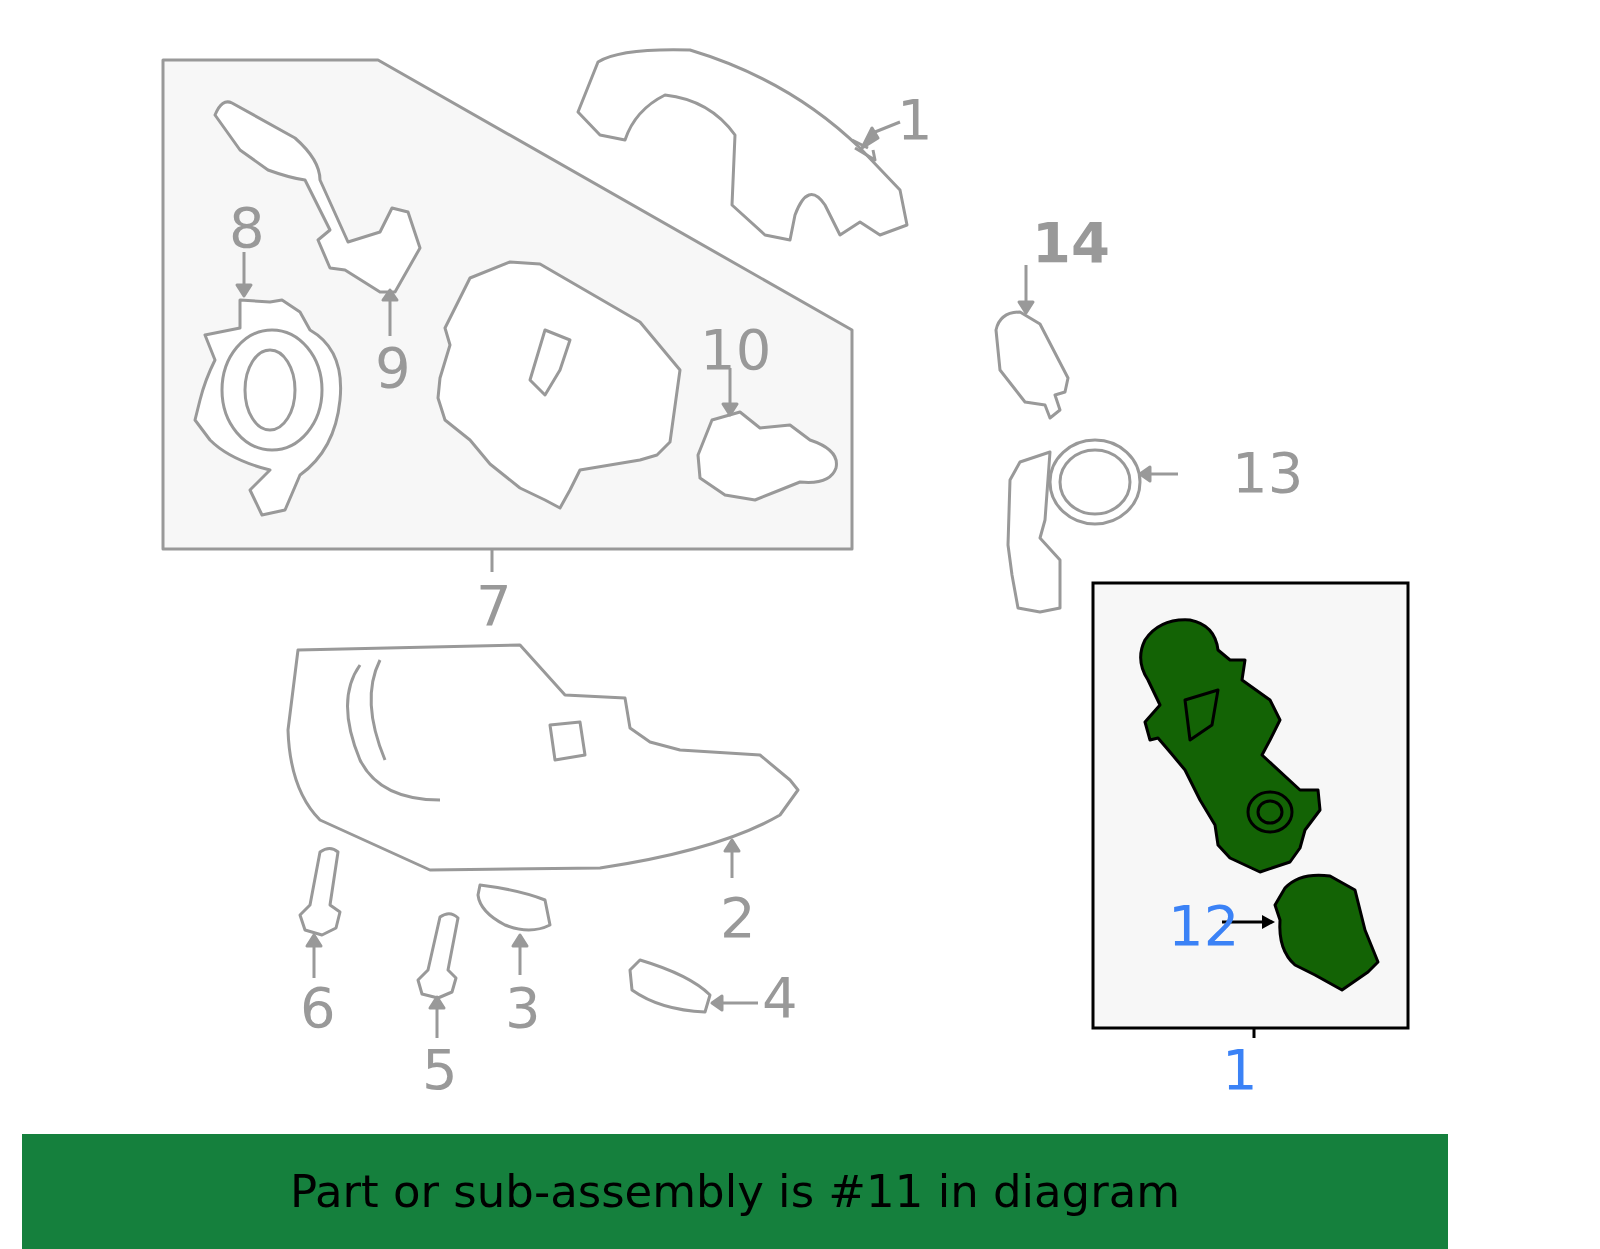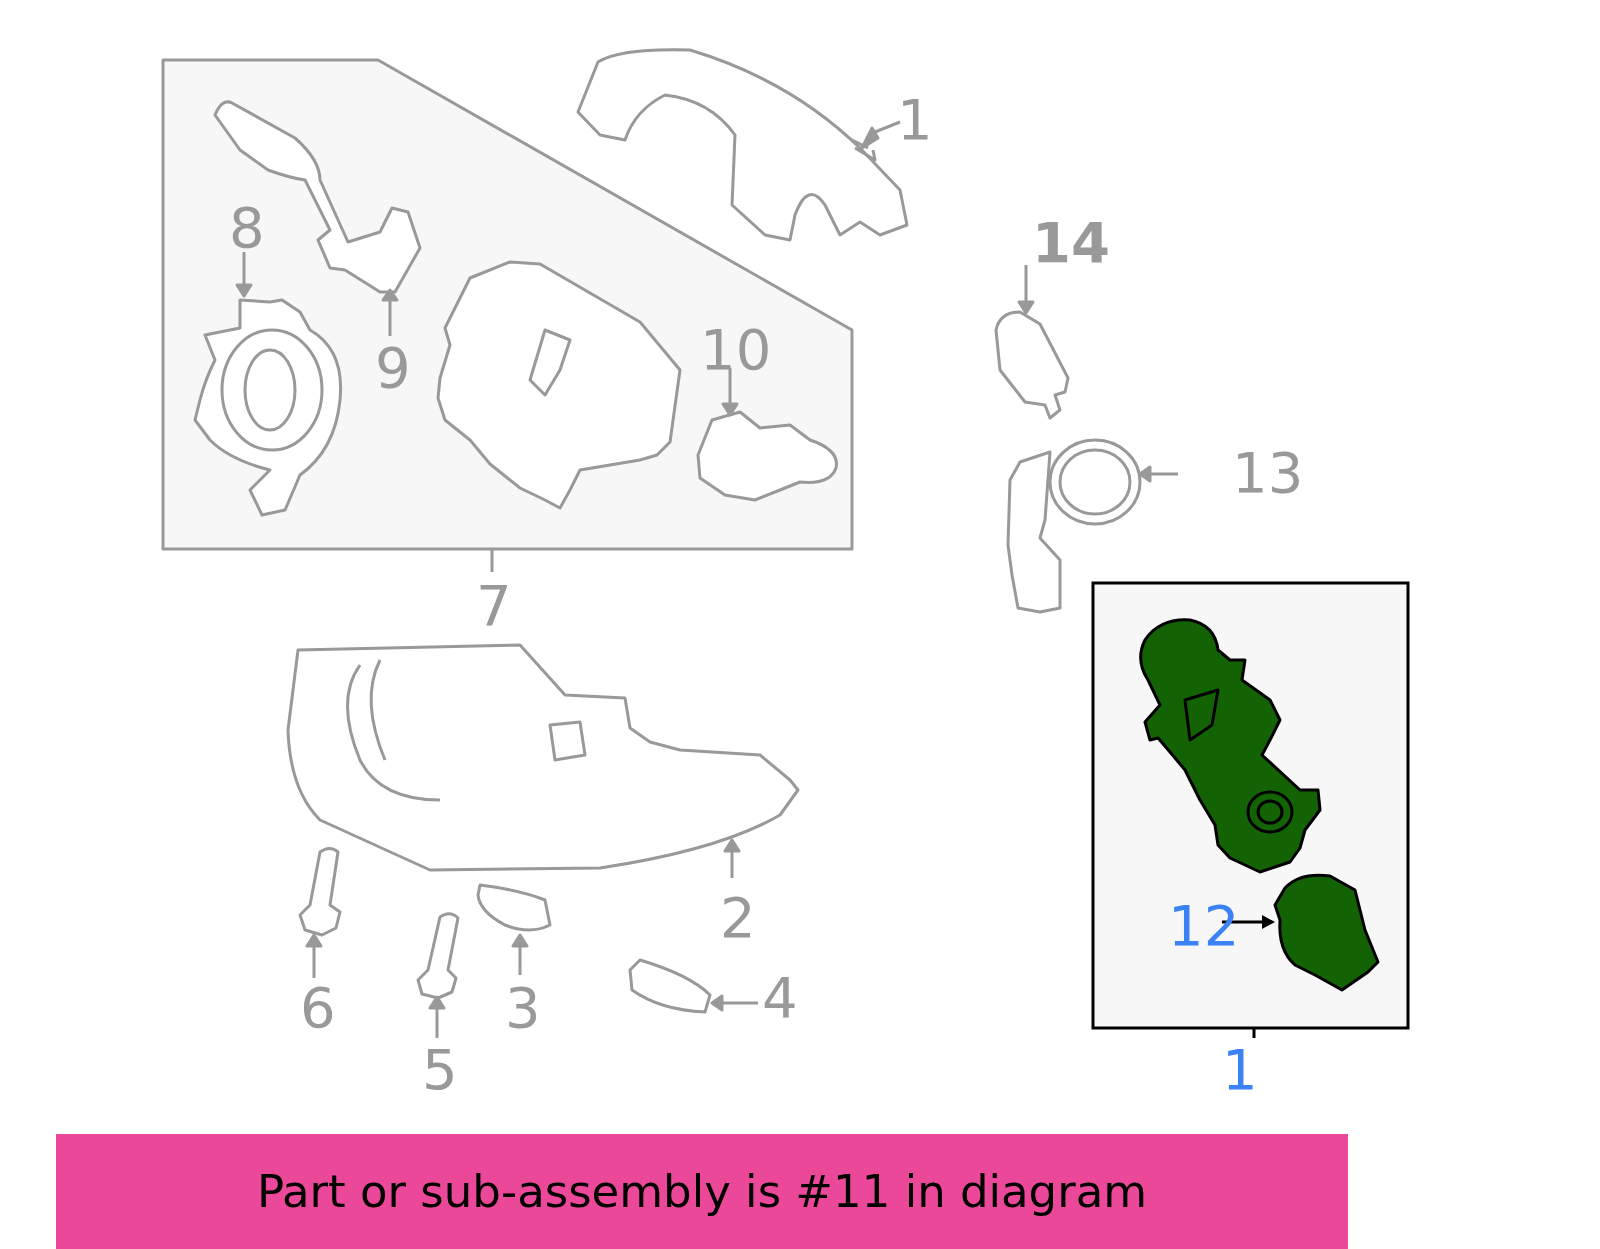--- a/index.html
+++ b/index.html
@@ -1,20 +1,20 @@
 <!DOCTYPE html>
 <html><head>
 <meta charset="utf-8">
 <style>
   html, body { margin:0; padding:0; background:#ffffff; }
   body { width:1600px; height:1249px; position:relative; overflow:hidden; font-family:"DejaVu Sans", sans-serif; }
   #diagram { position:absolute; left:0; top:0; width:1600px; height:1249px; }
   .callout { position:absolute; font-size:56px; color:#999999; line-height:1; font-family:"DejaVu Sans", sans-serif; }
   .callout.hl { color:#3b82f6; }
-  #banner { position:absolute; left:56px; top:1134px; width:1292px; height:115px; background:#ec4899; display:flex; flex-direction:column; align-items:center; justify-content:center; }
+  #banner { position:absolute; left:22px; top:1134px; width:1426px; height:115px; background:#15803d; display:flex; flex-direction:column; align-items:center; justify-content:center; }
   #banner .line { font-size:45px; color:#000; line-height:50px; font-family:"DejaVu Sans", sans-serif; }
 </style>
 </head>
 <body>
 
 <svg id="diagram" viewBox="0 0 1600 1249" xmlns="http://www.w3.org/2000/svg">
   <g fill="none" stroke="#999" stroke-width="3" stroke-linejoin="round">
 
     <polygon points="163,60 378,60 852,330 852,549 163,549" fill="#f7f7f7"></polygon>
     <line x1="492" y1="549" x2="492" y2="572"></line>

